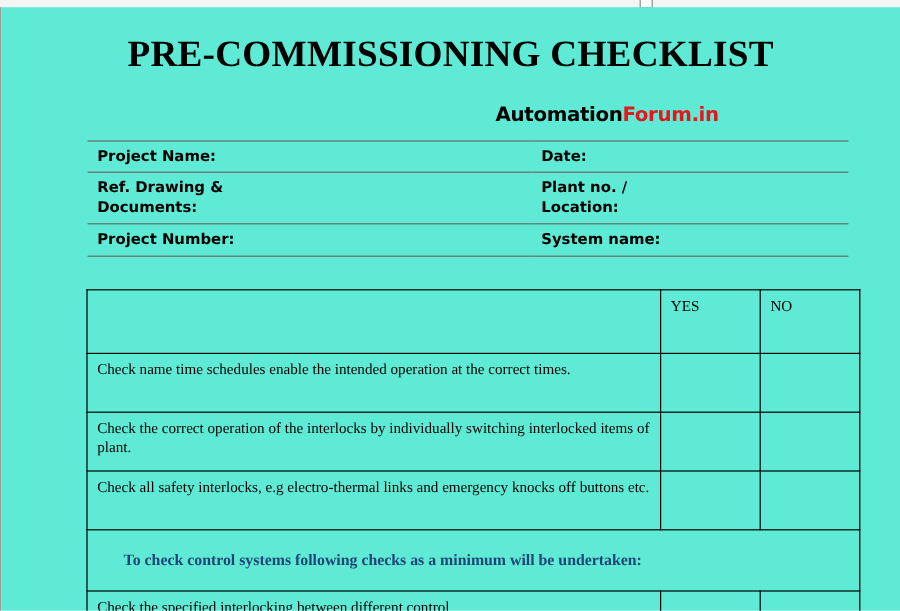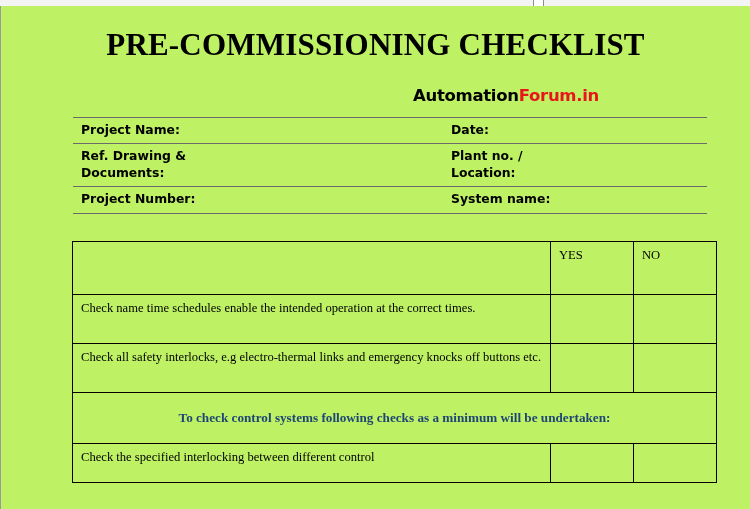--- a/index.html
+++ b/index.html
@@ -44,21 +44,21 @@
     background: #9a9a9a;
   }
 
   
   .page {
     position: absolute;
     top: 6px;
     left: 1px;
     width: 749px;
     height: 503px;
-    background: #bef264;
+    background: #5eead4;
   }
 
   
   .doc-title {
     position: absolute;
     top: 21px;
     left: 0;
     width: 749px;
     text-align: center;
     font-family: "Liberation Serif", "DejaVu Serif", serif;
@@ -136,21 +136,20 @@
   .hdr-blank { }
   .hdr-yesno {
     text-align: center;
     vertical-align: middle;
     font-size: 12.8px;
   }
 
   .task-row td { height: 38px; }
 
   .section-row td {
-    text-align: center;
     vertical-align: middle;
     font-weight: bold;
     font-size: 13.2px;
     color: #1f4476;
     height: 38px;
     padding: 6px 30px;
     line-height: 1.3;
   }
 
   .last-row td { height: 28px; }
@@ -196,20 +195,25 @@
         <td class="col-yes hdr-yesno">YES</td>
         <td class="col-no hdr-yesno">NO</td>
       </tr>
 
       <tr class="task-row">
         <td class="col-item">Check name time schedules enable the intended operation at the correct times.</td>
         <td class="col-yes"></td>
         <td class="col-no"></td>
       </tr>
 
+      <tr class="task-row">
+        <td class="col-item">Check the correct operation of the interlocks by individually switching interlocked items of plant.</td>
+        <td class="col-yes"></td>
+        <td class="col-no"></td>
+      </tr>
 
       <tr class="task-row">
         <td class="col-item">Check all safety interlocks, e.g electro-thermal links and emergency knocks off buttons etc.</td>
         <td class="col-yes"></td>
         <td class="col-no"></td>
       </tr>
 
       <tr class="section-row">
         <td colspan="3">To check control systems following checks as a minimum will be undertaken:</td>
       </tr>

